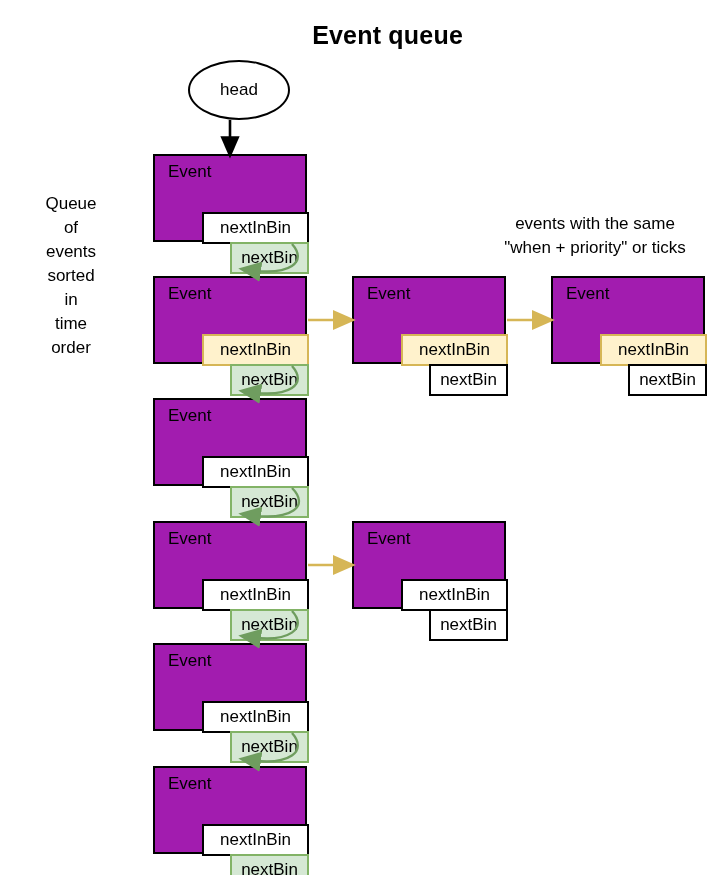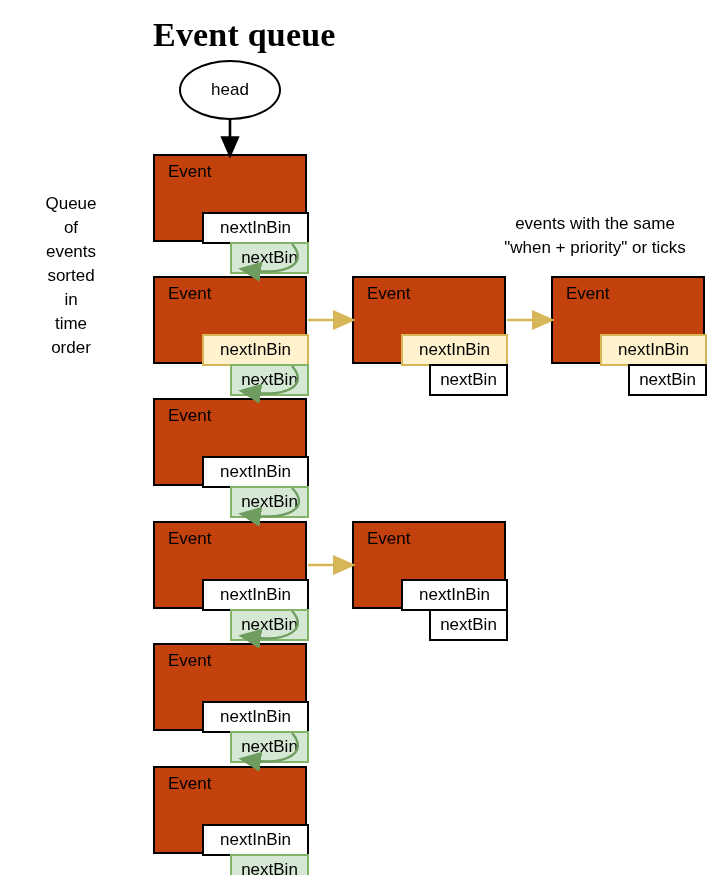--- a/index.html
+++ b/index.html
@@ -18,53 +18,52 @@
     background: #ffffff;
     overflow: hidden;
   }
 
   
   .title {
     position: absolute;
     left: 153px;
     top: 20px;
     width: 310px;
-    font-size: 34px;
+    font-size: 25px;
     font-weight: bold;
     letter-spacing: 0.2px;
-    text-align: left;
+    text-align: right;
     white-space: nowrap;
     line-height: 30px;
-    font-family: Liberation Serif, serif;
   }
 
   
   .head-node {
     position: absolute;
-    left: 179px;
+    left: 188px;
     top: 60px;
     width: 102px;
     height: 60px;
     border: 2.3px solid #000000;
     border-radius: 50%;
     background: #ffffff;
     box-sizing: border-box;
     display: flex;
     align-items: center;
     justify-content: center;
     font-size: 17px;
     line-height: 20px;
   }
 
   
   .event-box {
     position: absolute;
     box-sizing: border-box;
     border: 2.3px solid #000000;
-    background: #c2410c;
+    background: #a21caf;
   }
   .event-label {
     position: absolute;
     left: 13px;
     top: 5px;
     font-size: 17px;
     line-height: 21px;
     white-space: nowrap;
   }
   

